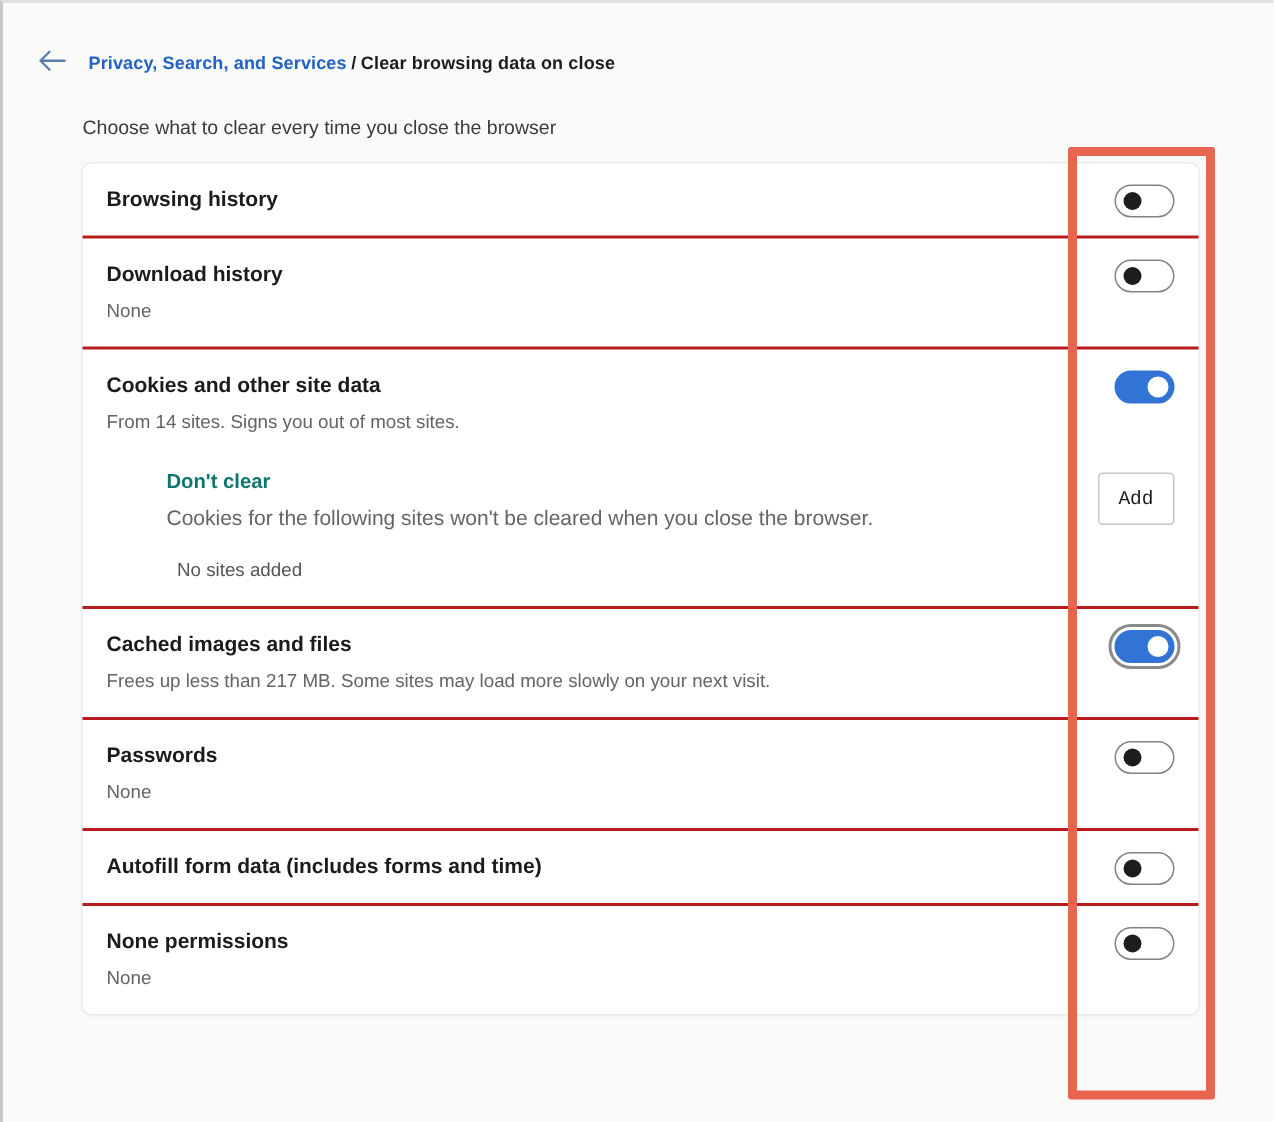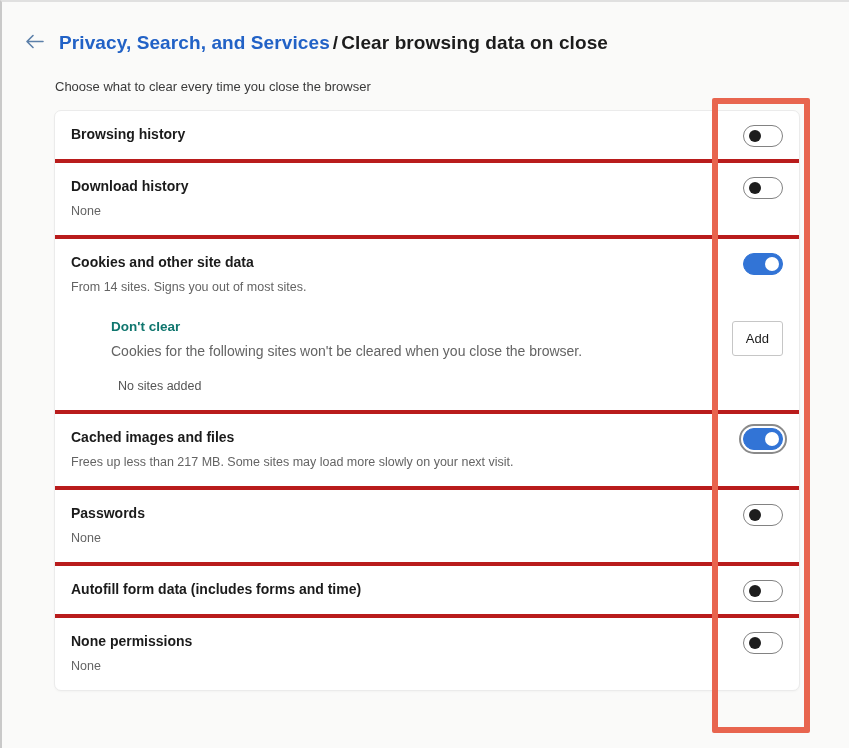--- a/index.html
+++ b/index.html
@@ -24,21 +24,21 @@
     border: none;
     cursor: pointer;
     width: 22px;
     height: 20px;
     display: flex;
     align-items: center;
     justify-content: center;
     padding: 0;
   }
   .title-line {
-    font-size: 19px;
+    font-size: 12px;
     font-weight: 700;
     color: #1c1c1c;
     letter-spacing: 0.1px;
     white-space: nowrap;
   }
   .title-line .crumb-link {
     color: #2262c6;
     text-decoration: none;
     cursor: pointer;
   }
@@ -56,21 +56,21 @@
     margin: 1px 49px 0 52px;
     background: #ffffff;
     border: 1px solid #ebebeb;
     border-radius: 7px;
     box-shadow: 0 1px 2px rgba(0,0,0,0.03);
   }
   .row {
     position: relative;
     padding: 15px 72px 16px 16px;
   }
-  .row + .row { border-top: 4px solid #b91c1c; }
+  .row + .row { border-top: 2px solid #b91c1c; }
   .row-title {
     font-size: 14px;
     font-weight: 700;
     color: #1b1b1b;
     line-height: 17px;
   }
   .row-desc {
     font-size: 12.5px;
     color: #646464;
     line-height: 15px;
@@ -139,21 +139,21 @@
   .sub-desc {
     font-size: 14px;
     color: #646464;
     line-height: 15px;
     margin-top: 9px;
   }
   .add-btn {
     background: #fff;
     border: 1px solid #c6c6c6;
     border-radius: 3px;
-    font-family: Liberation Sans, sans-serif;
+    font-family: Liberation Mono, monospace;
     font-size: 13px;
     color: #1b1b1b;
     padding: 9px 13px;
     cursor: pointer;
     margin-top: 2px;
   }
   .empty-note {
     font-size: 12.5px;
     color: #555555;
     line-height: 15px;

